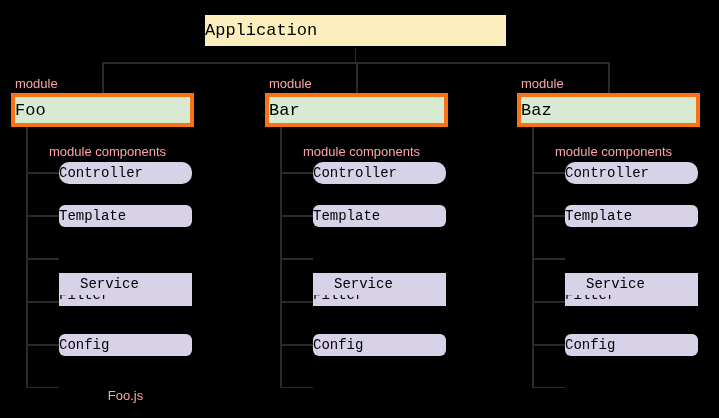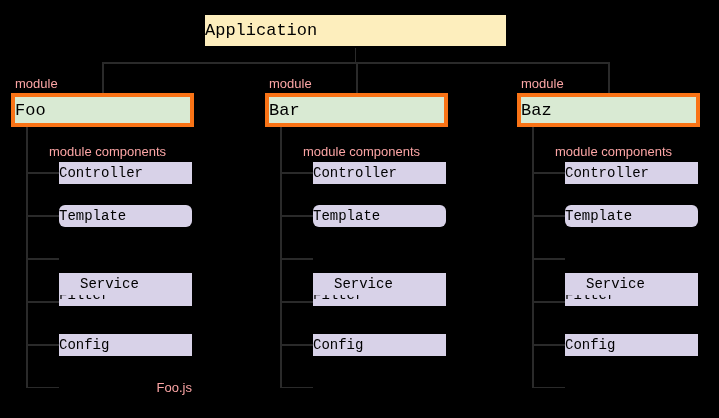--- a/index.html
+++ b/index.html
@@ -42,25 +42,25 @@
     border: 4px solid #f97316;
     font-size: 17px;
   }
   .component-box {
     left: 48px;
     width: 133px;
     height: 22px;
     background: #d8d2e8;
     font-size: 14px;
   }
-  .comp-0 { top: 162px; }
+  .comp-0 { top: 162px; border-radius: 10px; }
   .comp-1 { top: 205px; border-radius: 6px; }
   .comp-2 { top: 248px; margin-top: 36px; }
   .comp-3 { top: 273px; padding-left: 21px; }
-  .comp-4 { top: 334px; }
+  .comp-4 { top: 334px; border-radius: 6px; }
   .line {
     position: absolute;
     background: #2a2a2a;
   }
   .faint {
     position: absolute;
     color: #fca5a5;
     font-size: 13px;
     white-space: nowrap;
   }
@@ -99,23 +99,23 @@
   .stub-3 { top: 301px; }
   .stub-4 { top: 344px; }
   .file-stub {
     left: 15px;
     top: 386.5px;
     width: 33px;
     height: 1.5px;
   }
   .file-label {
     left: 48px;
-    top: 380px;
+    top: 388px;
     width: 133px;
-    text-align: right;
+    text-align: center;
   }
   
   .trunk-v {
     left: 354.5px;
     top: 48px;
     width: 1.5px;
     height: 14px;
   }
   .branch-h {
     left: 102px;

